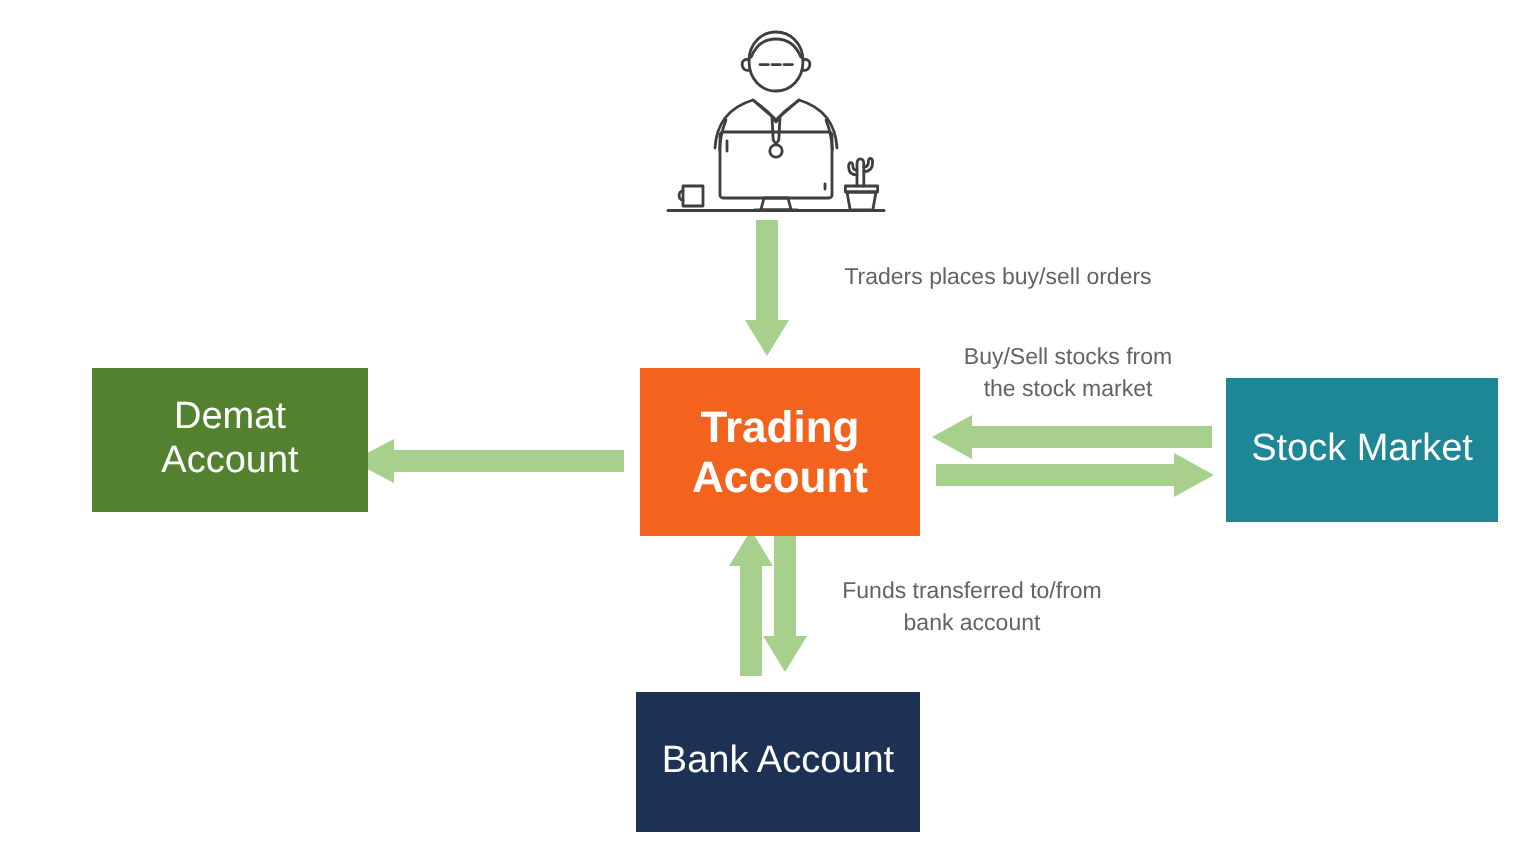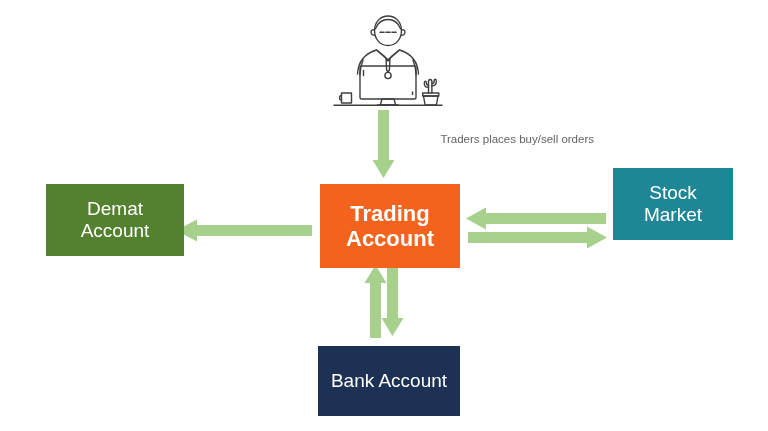--- a/index.html
+++ b/index.html
@@ -47,42 +47,42 @@
     font-size: 19px;
   }
   #node-trading {
     left: 320px; top: 184px;
     width: 140px; height: 84px;
     background: #f4631e;
     font-size: 22px;
     font-weight: bold;
   }
   #node-stock {
-    left: 613px; top: 168px;
-    width: 120px; height: 72px;
+    left: 613px; top: 189px;
+    width: 136px; height: 72px;
     background: #1e8796;
     font-size: 19px;
   }
   #node-bank {
     left: 318px; top: 346px;
     width: 142px; height: 70px;
     background: #1d3154;
     font-size: 19px;
   }
 
   
   .arrow-label {
     position: absolute;
     color: #636363;
     font-size: 11.5px;
     line-height: 1.35;
     text-align: center;
     white-space: pre-line;
   }
-  #label-top    { left: 404px; top: 132px; width: 190px; text-align: right; }
+  #label-top    { left: 404px; top: 132px; width: 190px; text-align: center; }
   #label-left   { left: 190px; top: 181px; width: 120px; }
   #label-right  { left: 466px; top: 172px; width: 136px; }
   #label-bottom { left: 400px; top: 289px; width: 172px; }
 
   
   #arrows {
     position: absolute;
     left: 0; top: 0;
     width: 768px; height: 431px;
     pointer-events: none;
@@ -194,15 +194,19 @@
     <span class="node-label">Stock Market</span>
   </div>
 
   <div class="node" id="node-bank">
     <span class="node-label">Bank Account</span>
   </div>
 
   <div class="arrow-label" id="label-top">Traders places buy/sell orders</div>
 
 
-
+  <div class="arrow-label" id="label-right">Buy/Sell stocks from
+the stock market</div>
+
+  <div class="arrow-label" id="label-bottom">Funds transferred to/from
+bank account</div>
 
 </div>
 
 </body></html>

